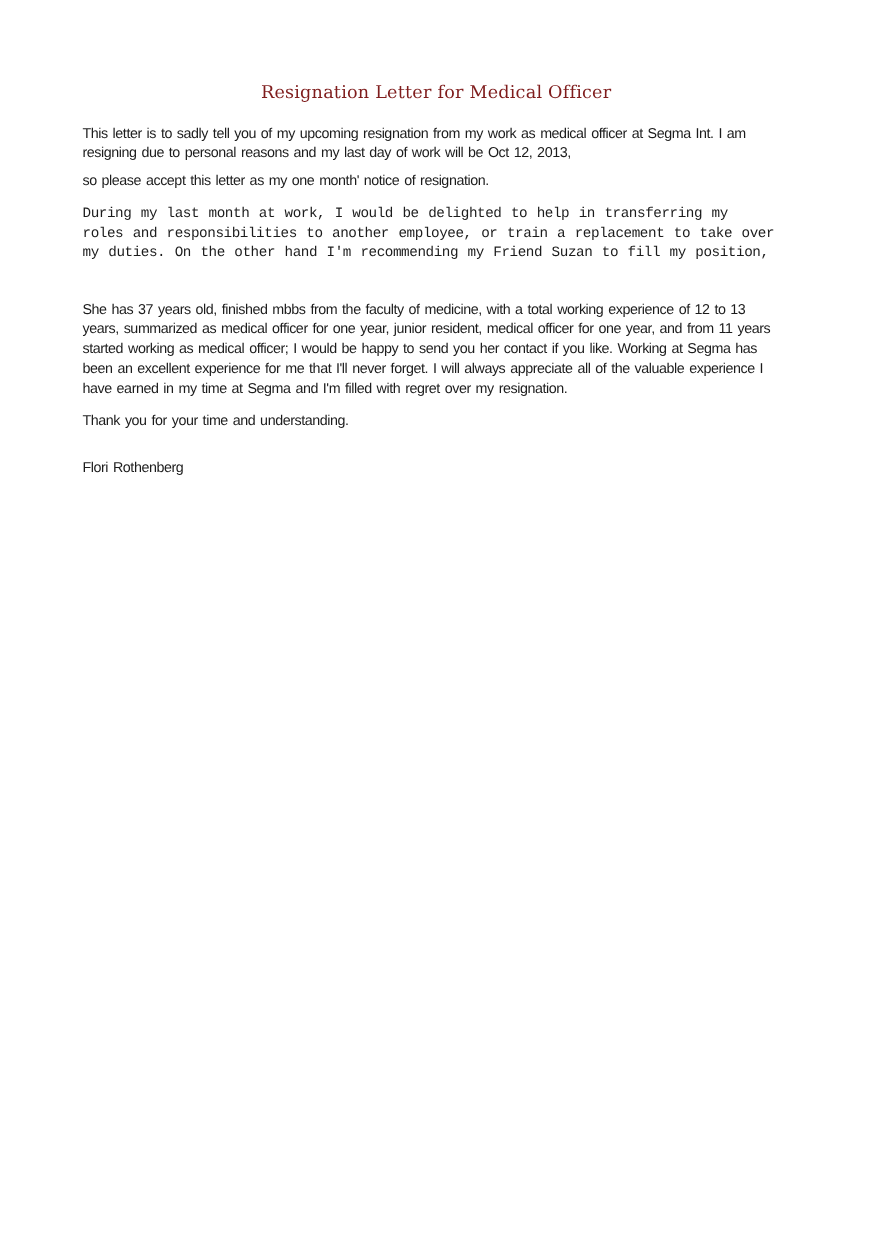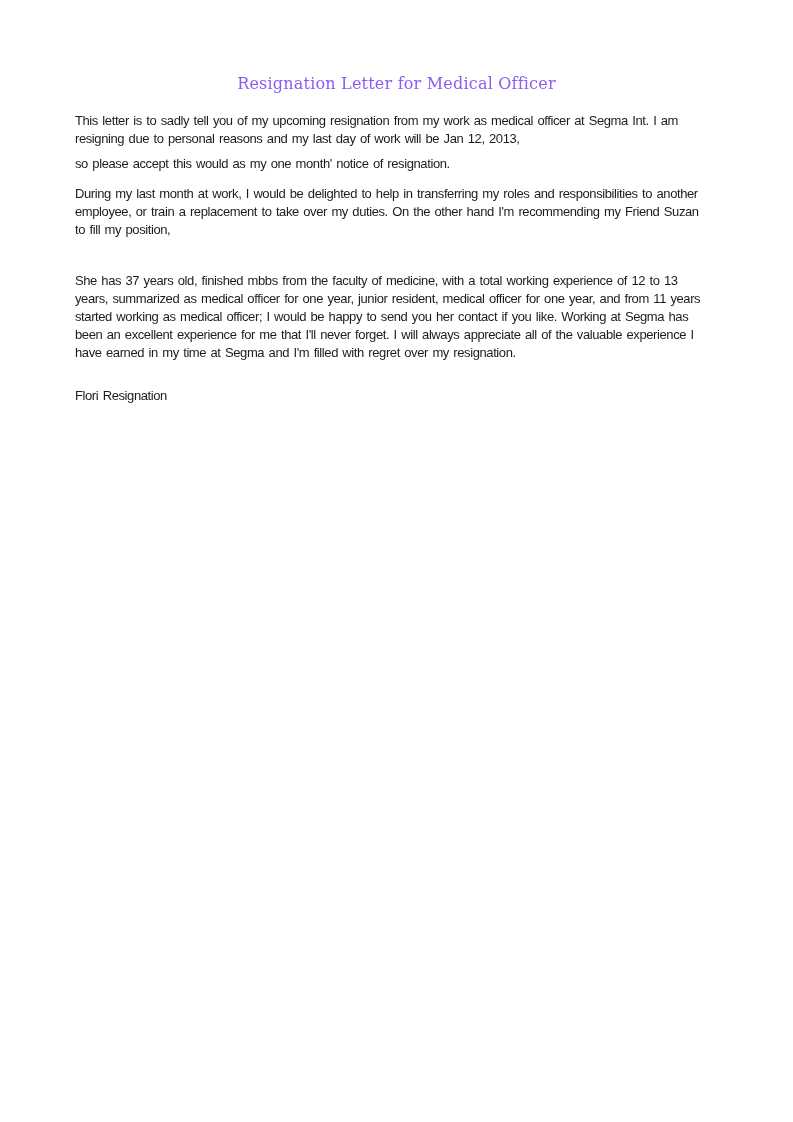--- a/index.html
+++ b/index.html
@@ -23,58 +23,59 @@
   }
   .title {
     margin: 0;
     padding-top: 74px;
     text-align: center;
     font-family: "DejaVu Serif", serif;
     font-weight: 400;
     font-size: 16px;
     line-height: 20px;
     letter-spacing: 0.2px;
-    color: #8b5cf6;
+    color: #7f1d1d;
   }
   .content {
     margin-left: 75px;
     width: 632px;
     font-size: 13px;
     line-height: 18px;
     letter-spacing: -0.4px;
     word-spacing: 1.2px;
   }
   .content p {
     margin: 0;
   }
   .greeting {
     margin-top: 76px !important;
     padding-left: 14px;
   }
   .p0 { margin-top: 18px !important; }
   .p1 { margin-top: 7px  !important; }
   .p2 { margin-top: 21px !important; }
-  .p3 { margin-top: 12px !important; }
+  .p3 { margin-top: 12px !important; font-family: Liberation Mono, monospace; }
   .p4 { margin-top: 33px !important; }
   .p5 { margin-top: 11px !important; }
   .signature { margin-top: 25px !important; }
 </style>
 </head>
 <body>
 
 <div class="page">
   <h1 class="title">Resignation Letter for Medical Officer</h1>
 
   <div class="content">
 
-    <p class="p0">This letter is to sadly tell you of my upcoming resignation from my work as medical officer at Segma Int. I am resigning due to personal reasons and my last day of work will be Jan 12, 2013,</p>
+    <p class="p0">This letter is to sadly tell you of my upcoming resignation from my work as medical officer at Segma Int. I am resigning due to personal reasons and my last day of work will be Oct 12, 2013,</p>
 
-    <p class="p1">so please accept this would as my one month' notice of resignation.</p>
+    <p class="p1">so please accept this letter as my one month' notice of resignation.</p>
 
 
     <p class="p3">During my last month at work, I would be delighted to help in transferring my roles and responsibilities to another employee, or train a replacement to take over my duties. On the other hand I'm recommending my Friend Suzan to fill my position,</p>
 
     <p class="p4">She has 37 years old, finished mbbs from the faculty of medicine, with a total working experience of 12 to 13 years, summarized as medical officer for one year, junior resident, medical officer for one year, and from 11 years started working as medical officer; I would be happy to send you her contact if you like. Working at Segma has been an excellent experience for me that I'll never forget. I will always appreciate all of the valuable experience I have earned in my time at Segma and I'm filled with regret over my resignation.</p>
 
+    <p class="p5">Thank you for your time and understanding.</p>
 
-    <p class="signature">Flori Resignation</p>
+    <p class="signature">Flori Rothenberg</p>
   </div>
 </div>
 
 </body></html>

